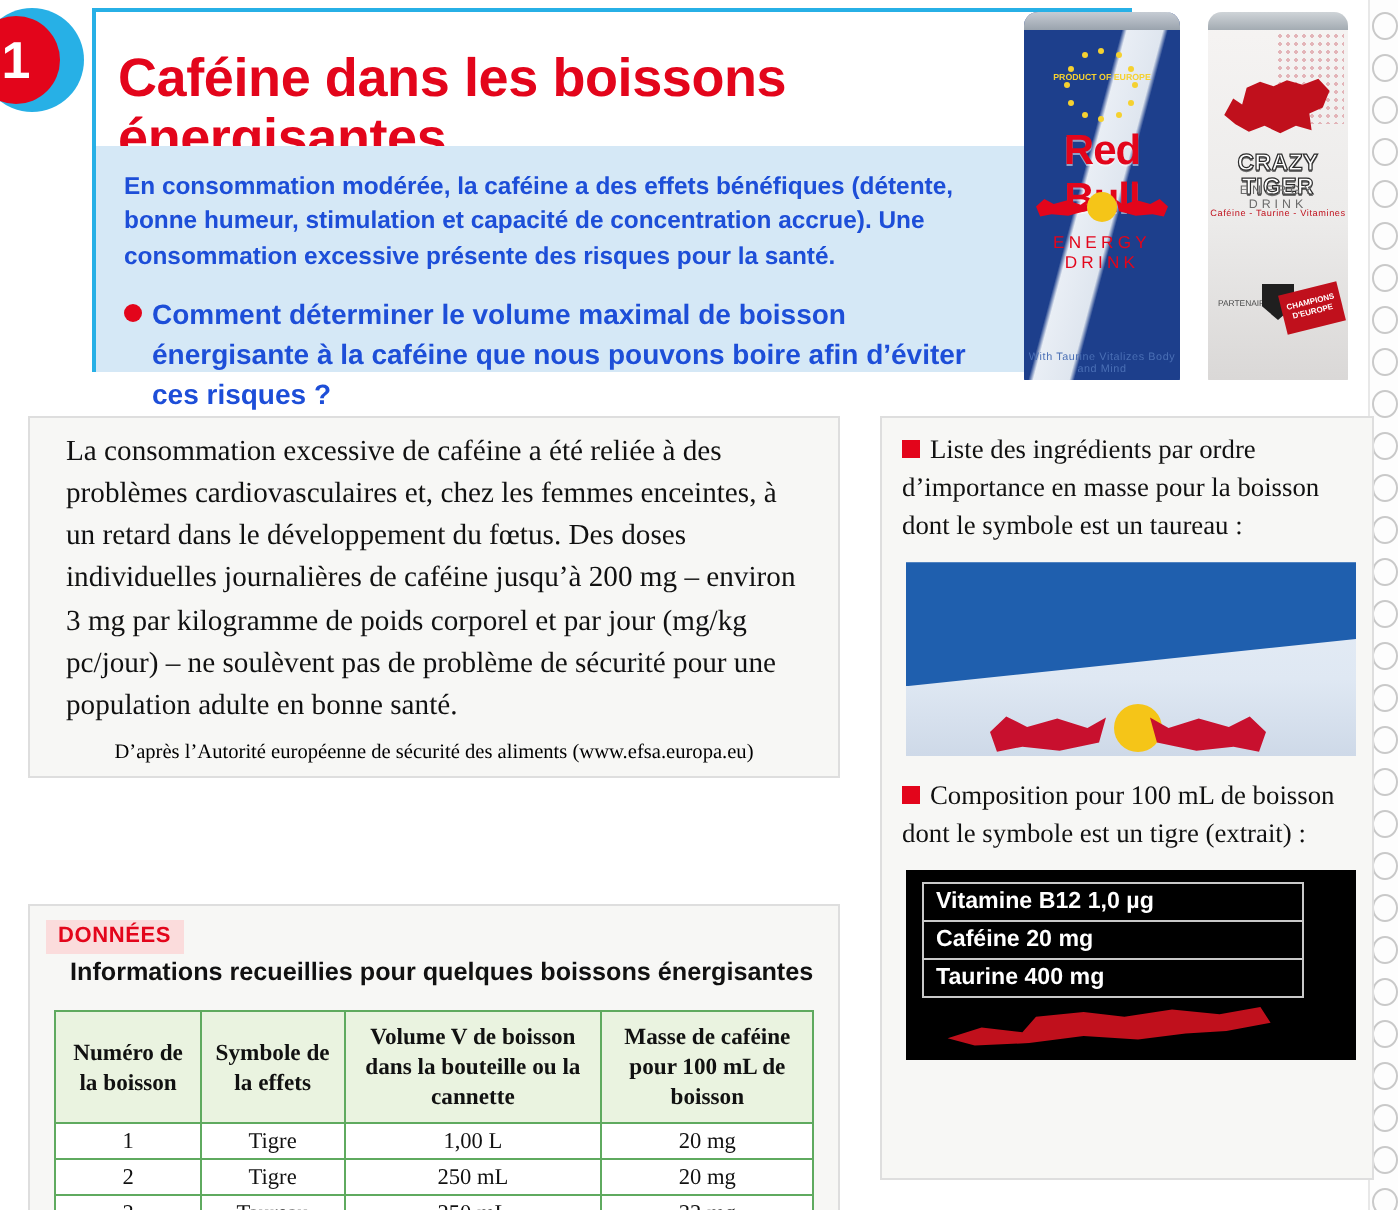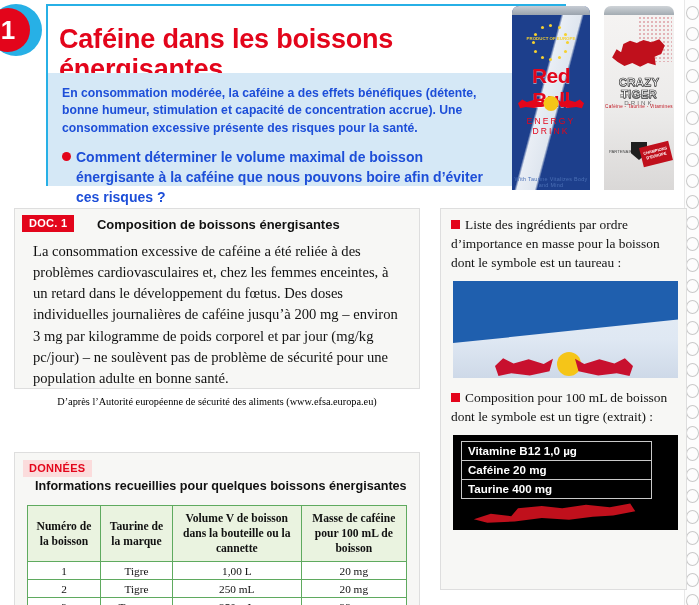--- a/index.html
+++ b/index.html
@@ -239,38 +239,34 @@
       <div class="ct-name">CRAZY TIGER</div>
       <div class="ct-sub">ENERGY DRINK</div>
       <div class="ct-red">Caféine - Taurine - Vitamines</div>
       <div class="ct-part">PARTENAIRE DU</div>
       <div class="ct-shield"></div>
       <div class="ct-badge">CHAMPIONS D'EUROPE</div>
     </div>
   </div>
 
   <div class="panel" id="doc1">
-    <div class="d1-head">
-      <span class="doc-tag">DOC. 1</span>
-      <span class="doc-title">Composition de boissons énergisantes</span>
-    </div>
     <div class="d1-body">La consommation excessive de caféine a été reliée à des problèmes cardiovasculaires et, chez les femmes enceintes, à un retard dans le développement du fœtus. Des doses individuelles journalières de caféine jusqu’à 200 mg – environ 3 mg par kilogramme de poids corporel et par jour (mg/kg pc/jour) – ne soulèvent pas de problème de sécurité pour une population adulte en bonne santé.</div>
     <div class="src">D’après l’Autorité européenne de sécurité des aliments (www.efsa.europa.eu)</div>
   </div>
 
   <div class="panel" id="data-panel">
     <div class="dn-head">
       <span class="dn-tag">DONNÉES</span>
       <span class="dn-title">Informations recueillies pour quelques boissons énergisantes</span>
     </div>
     <table class="data">
       <thead>
           <tr id="dn-head-row">
             <th>Numéro de la boisson</th>
-            <th>Taurine de la marque</th>
+            <th>Symbole de la effets</th>
             <th>Volume V de boisson dans la bouteille ou la cannette</th>
             <th>Masse de caféine pour 100 mL de boisson</th>
           </tr>
         </thead>
       <tbody id="dn-body">
           <tr>
             <td>1</td>
             <td>Tigre</td>
             <td>1,00 L</td>
             <td>20 mg</td>

